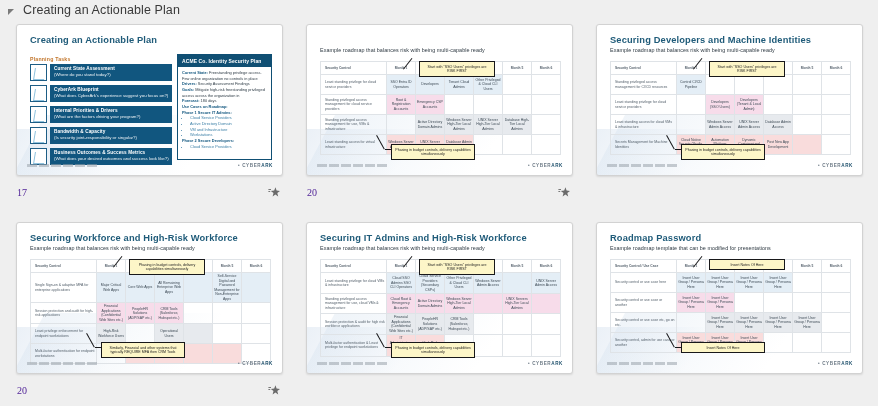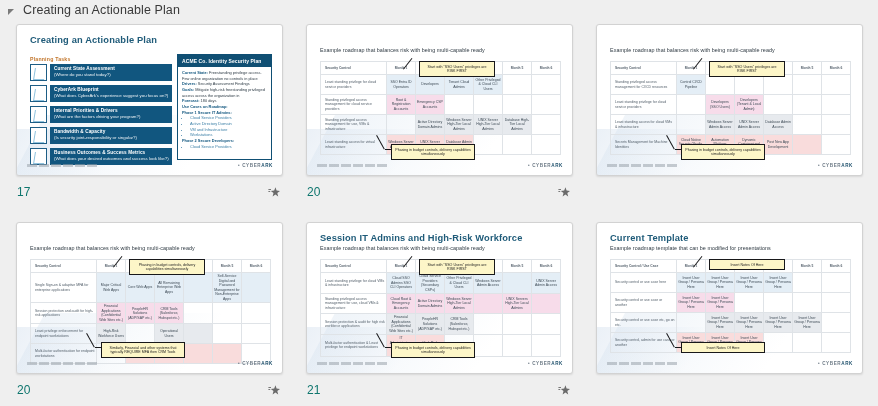--- a/index.html
+++ b/index.html
@@ -161,21 +161,21 @@
     position: absolute; background: #18181a; z-index: 5;
     transform-origin: 0 0;
   }
 
   
   .cap {
     position: absolute; top: 158px; left: 0;
     width: 267px; height: 20px;
     display: flex; align-items: center; justify-content: space-between;
   }
-  .cap-num { font-size: 12px; color: #0f766e; padding-left: 1px; }
+  .cap-num { font-size: 10px; color: #4c1d95; padding-left: 1px; font-family: Liberation Serif, serif; }
   .star { width: 13px; height: 13px; position: relative; margin-right: 2px; }
   .star svg { display: block; }
 </style>
 </head>
 <body>
 
 <div class="section-header">
   <span class="collapse-tri"></span>
   <span class="section-title">Creating an Actionable Plan</span>
 </div>
@@ -335,20 +335,21 @@
             <rect x="0.4" y="5.1" width="1.8" height="0.9" fill="#6b6b6b"></rect>
           </svg>
         </span>
       </div>
     </div>
     <div class="slide-cell">
       <div class="thumb">
         <div class="slide-inner">
           <div class="wedge-a"></div>
           <div class="wedge-b"></div>
+          <div class="s-title">Securing Developers and Machine Identities</div>
           <div class="s-sub">Example roadmap that balances risk with being multi-capable ready</div>
           <table class="rm-table">
             <thead>
               <tr>
                 <th>Security Control</th>
                 <th>Month 1</th>
                 <th>Month 2</th>
                 <th>Month 3</th>
                 <th>Month 4</th>
                 <th>Month 5</th>
@@ -402,20 +403,21 @@
           <div class="s-footnote"></div>
           <div class="s-logo">• CYBER<em>ARK</em></div>
         </div>
       </div>
     </div>
     <div class="slide-cell">
       <div class="thumb">
         <div class="slide-inner">
           <div class="wedge-a"></div>
           <div class="wedge-b"></div>
+          <div class="s-title">Securing Workforce and High-Risk Workforce</div>
           <div class="s-sub">Example roadmap that balances risk with being multi-capable ready</div>
           <table class="rm-table">
             <thead>
               <tr>
                 <th>Security Control</th>
                 <th>Month 1</th>
                 <th>Month 2</th>
                 <th>Month 3</th>
                 <th>Month 4</th>
                 <th>Month 5</th>
@@ -479,21 +481,21 @@
             <rect x="0.4" y="5.1" width="1.8" height="0.9" fill="#6b6b6b"></rect>
           </svg>
         </span>
       </div>
     </div>
     <div class="slide-cell">
       <div class="thumb">
         <div class="slide-inner">
           <div class="wedge-a"></div>
           <div class="wedge-b"></div>
-          <div class="s-title">Session IT Admins and High-Risk Workforce</div>
+          <div class="s-title">Securing IT Admins and High-Risk Workforce</div>
           <div class="s-sub">Example roadmap that balances risk with being multi-capable ready</div>
           <table class="rm-table">
             <thead>
               <tr>
                 <th>Security Control</th>
                 <th>Month 1</th>
                 <th>Month 2</th>
                 <th>Month 3</th>
                 <th>Month 4</th>
                 <th>Month 5</th>
@@ -541,37 +543,27 @@
           </table>
           <div class="leader" style="left:96px;top:44px;width:14px;height:1px;transform:rotate(-52deg)"></div>
           <div class="callout" style="left:112px;top:36px;width:76px">Start with "SSO Users" privileges are RISK FIRST</div>
           <div class="leader" style="left:70px;top:110px;width:16px;height:1px;transform:rotate(61deg)"></div>
           <div class="leader" style="left:78px;top:124px;width:9px;height:1px"></div>
           <div class="callout" style="left:84px;top:119px;width:84px">Phasing in budget controls, delivery capabilities simultaneously</div>
           <div class="s-footnote"></div>
           <div class="s-logo">• CYBER<em>ARK</em></div>
         </div>
       </div>
-      <div class="cap">
-        <span class="cap-num">21</span>
-        <span class="star">
-          <svg width="13" height="13" viewBox="0 0 13 13">
-            <path d="M7.4 1.2 L8.6 4.6 L12.0 5.0 L9.3 7.1 L10.2 10.6 L7.4 8.6 L4.6 10.6 L5.5 7.1 L2.8 5.0 L6.2 4.6 Z" fill="#6b6b6b"></path>
-            <rect x="0.4" y="3.0" width="2.6" height="0.9" fill="#6b6b6b"></rect>
-            <rect x="0.4" y="5.1" width="1.8" height="0.9" fill="#6b6b6b"></rect>
-          </svg>
-        </span>
-      </div>
     </div>
     <div class="slide-cell">
       <div class="thumb">
         <div class="slide-inner">
           <div class="wedge-a"></div>
           <div class="wedge-b"></div>
-          <div class="s-title">Current Template</div>
+          <div class="s-title">Roadmap Password</div>
           <div class="s-sub">Example roadmap template that can be modified for presentations</div>
           <table class="rm-table">
             <thead>
               <tr>
                 <th>Security Control / Use Case</th>
                 <th>Month 1</th>
                 <th>Month 2</th>
                 <th>Month 3</th>
                 <th>Month 4</th>
                 <th>Month 5</th>

